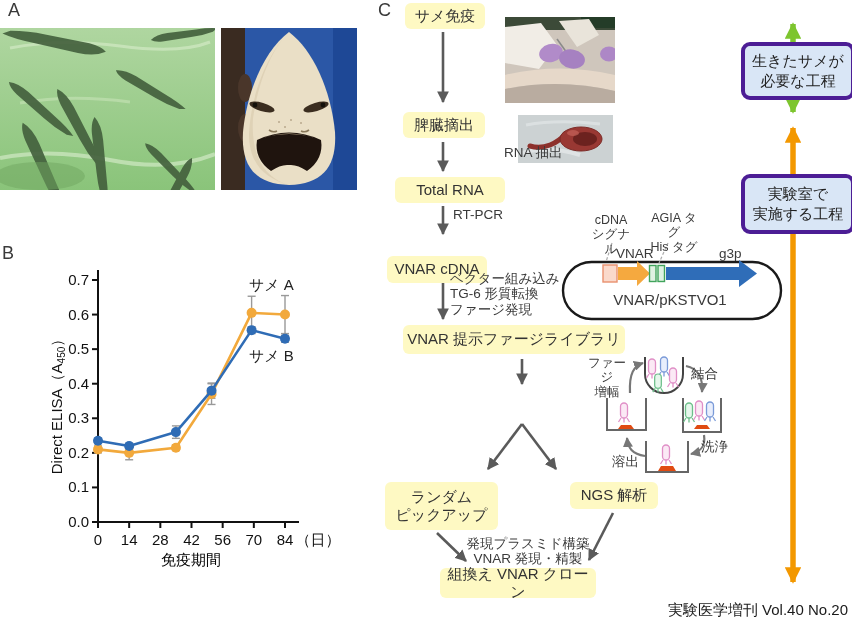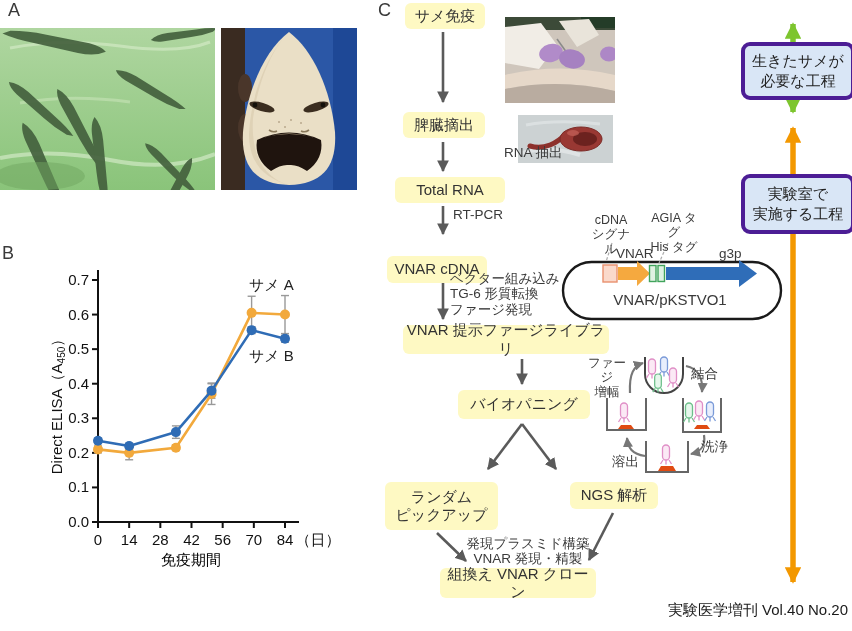--- a/index.html
+++ b/index.html
@@ -277,22 +277,21 @@
         <path d="M704,435 C706,448 699,452 691,454" marker-end="url(#cyc)"></path>
         <path d="M645,456 C632,454 628,448 627,438" marker-end="url(#cyc)"></path>
       </g>
     </g>
   </svg>
 
   <div class="flowbox" style="left:405px;top:3px;width:80px;height:26px;">サメ免疫</div>
   <div class="flowbox" style="left:403px;top:112px;width:82px;height:26px;">脾臓摘出</div>
   <div class="flowbox" style="left:395px;top:177px;width:110px;height:26px;">Total RNA</div>
   <div class="flowbox" style="left:387px;top:256px;width:100px;height:27px;">VNAR cDNA</div>
-  <div class="flowbox" style="left:403px;top:325px;width:206px;height:29px;">VNAR 提示ファージライブラリ</div>
-  <div class="flowbox" style="left:458px;top:390px;width:132px;height:29px;">バイオパニング</div>
+  <div class="flowbox" style="left:403px;top:325px;width:222px;height:29px;">VNAR 提示ファージライブラリ</div>
   <div class="flowbox" style="left:385px;top:482px;width:113px;height:48px;">ランダム
 ピックアップ</div>
   <div class="flowbox" style="left:570px;top:482px;width:88px;height:27px;">NGS 解析</div>
   <div class="flowbox" style="left:440px;top:568px;width:156px;height:30px;">組換え VNAR クローン</div>
 
   <div class="steplabel" style="left:480px;top:145px;margin-left:24px;">RNA 抽出</div>
   <div class="steplabel" style="left:453px;top:207px;">RT-PCR</div>
   <div class="steplabel" style="left:450px;top:271px;">ベクター組み込み
 TG-6 形質転換
 ファージ発現</div>

